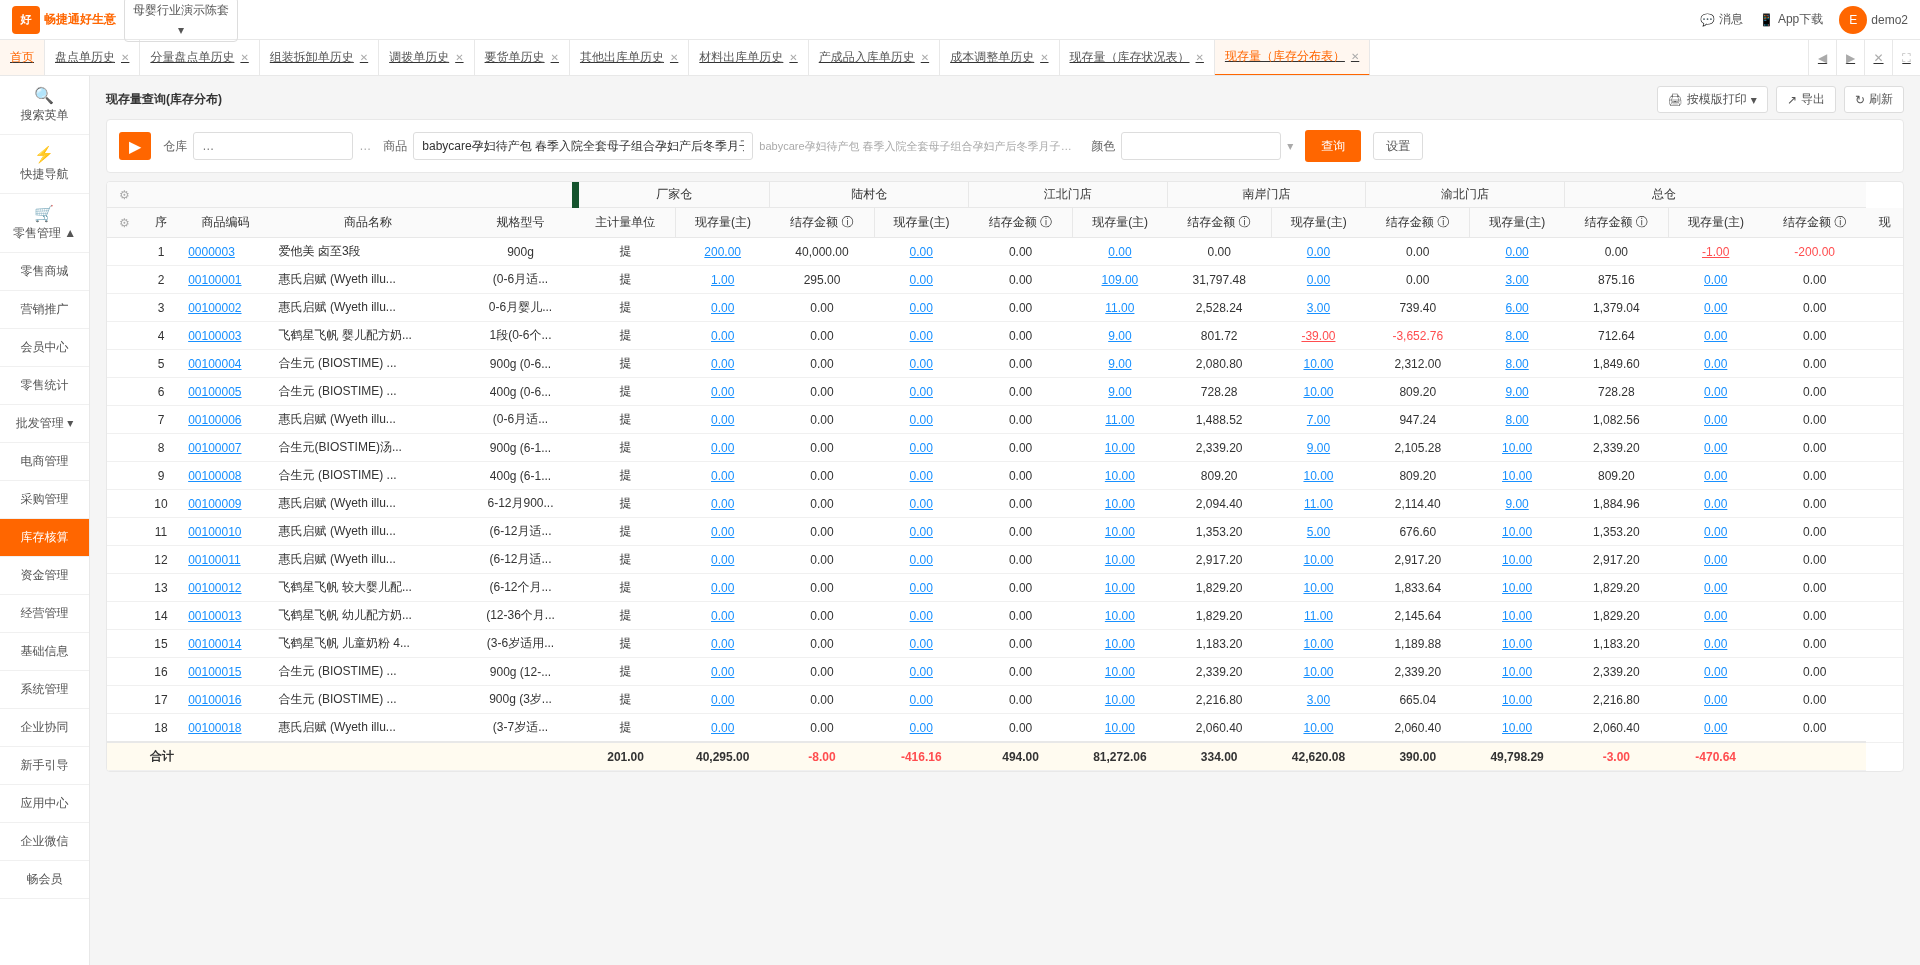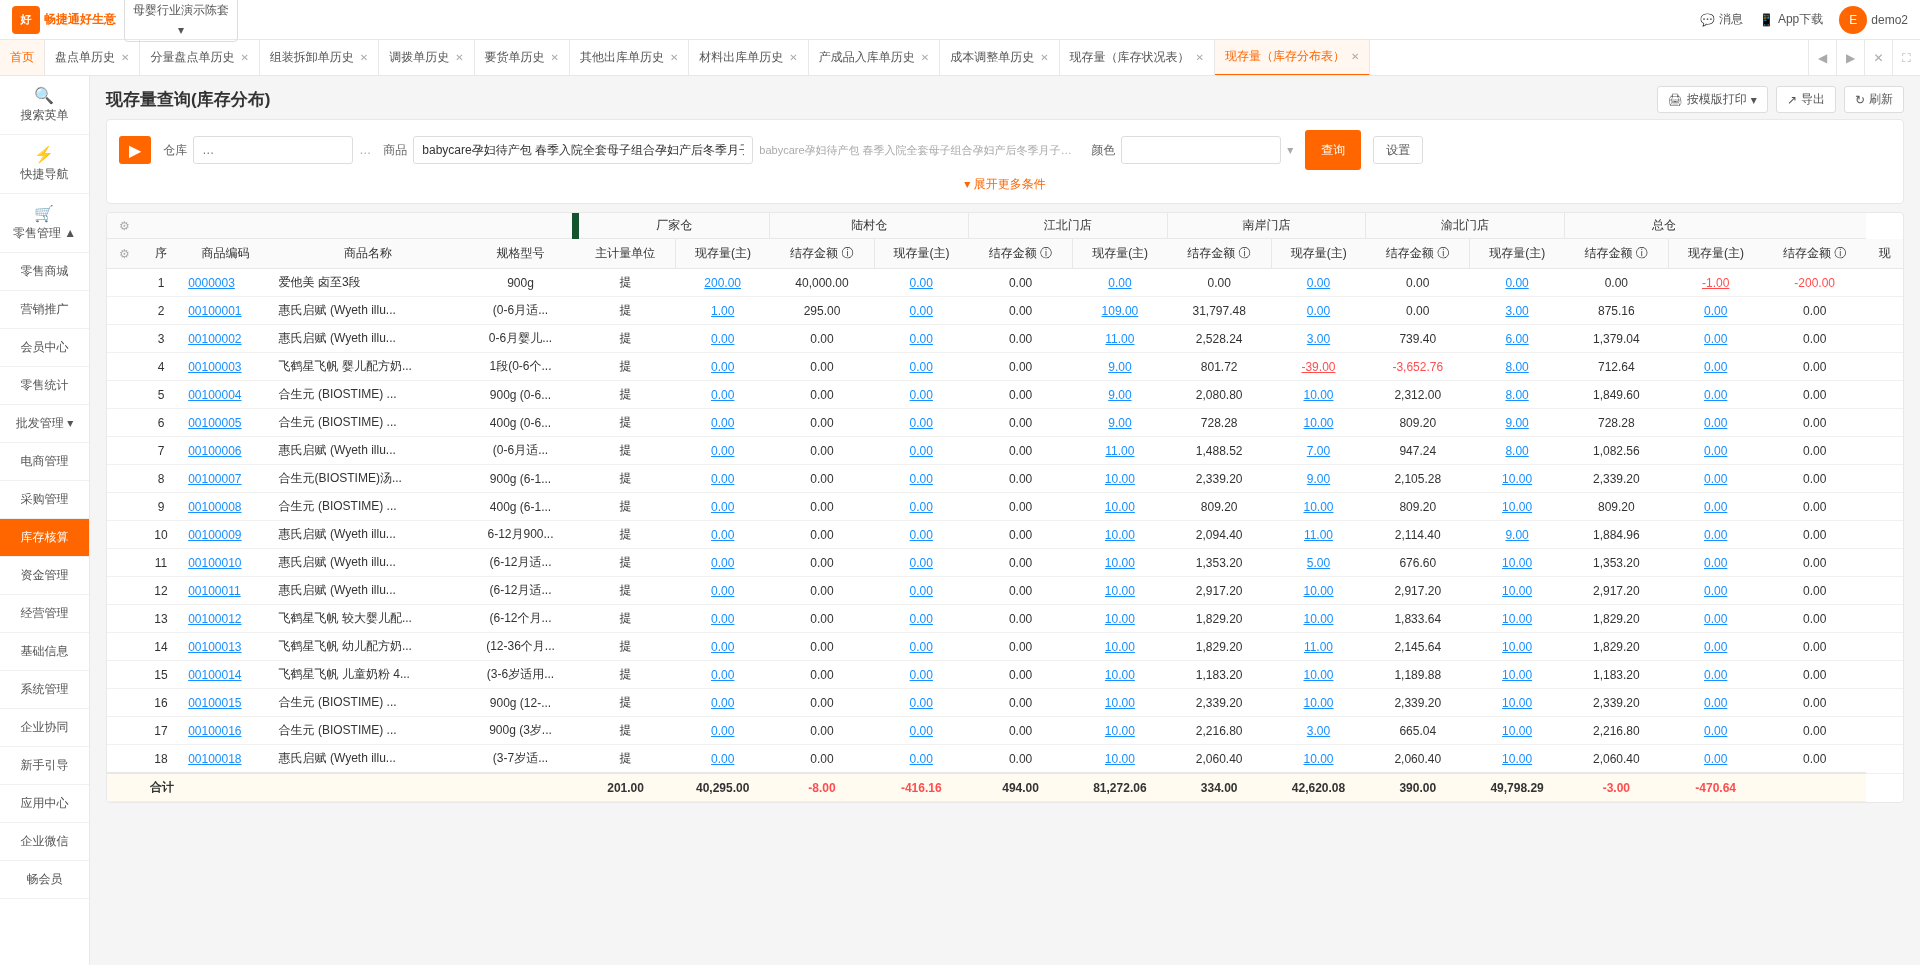--- a/index.html
+++ b/index.html
@@ -26,20 +26,21 @@
 
     
     .tabs-bar {
       position: fixed; top: 40px; left: 0; right: 0; z-index: 99;
       background: #fff;
       border-bottom: 1px solid #e8e8e8;
       display: flex;
       align-items: center;
       height: 36px;
       overflow: hidden;
+      text-decoration: underline;
     }
     .tabs-bar-inner { display: flex; align-items: center; flex: 1; overflow: hidden; }
     .tab-item {
       display: flex; align-items: center; gap: 4px;
       padding: 0 10px; height: 36px; cursor: pointer;
       white-space: nowrap; color: #555; border-right: 1px solid #e8e8e8;
       flex-shrink: 0;
     }
     .tab-item.active { background: #fff7f0; color: #ff6600; border-bottom: 2px solid #ff6600; }
     .tab-item .tab-close { color: #aaa; font-size: 10px; margin-left: 2px; }
@@ -61,21 +62,21 @@
     
     .main-content {
       position: fixed; top: 76px; left: 90px; right: 0; bottom: 0;
       overflow-y: auto; background: #f5f5f5;
     }
     .page-header {
       padding: 10px 16px 6px 16px;
       display: flex; align-items: center; justify-content: space-between;
       background: #f5f5f5;
     }
-    .page-title { font-size: 17px; font-weight: bold; color: #333; }
+    .page-title { font-size: 12px; font-weight: bold; color: #333; }
     .page-actions { display: flex; align-items: center; gap: 8px; }
     .btn-action {
       display: flex; align-items: center; gap: 4px;
       padding: 4px 10px; border: 1px solid #ddd; border-radius: 3px;
       background: #fff; cursor: pointer; color: #555;
     }
 
     
     .filter-bar {
       margin: 0 16px 8px 16px; background: #fff; border: 1px solid #e8e8e8;
@@ -85,21 +86,21 @@
     .filter-item { display: flex; align-items: center; gap: 6px; }
     .filter-label { color: #666; white-space: nowrap; }
     .filter-input {
       height: 28px; border: 1px solid #ddd; border-radius: 3px;
       padding: 0 8px; outline: none; color: #333; background: #fff;
     }
     .filter-input-wide { width: 320px; }
     .filter-input-medium { width: 160px; }
     .btn-orange {
       background: #ff6600; color: #fff; border: none; border-radius: 3px;
-      padding: 4px 16px; cursor: pointer; height: 40px;
+      padding: 4px 16px; cursor: pointer; height: 32px;
     }
     .btn-white {
       background: #fff; color: #555; border: 1px solid #ddd; border-radius: 3px;
       padding: 4px 12px; cursor: pointer; height: 28px;
     }
     .expand-row { margin-top: 6px; text-align: center; }
     .expand-btn { color: #ff6600; cursor: pointer; border: none; background: none; }
     .dots-btn { color: #aaa; cursor: pointer; }
 
     
@@ -314,26 +315,20 @@
         <input class="filter-input filter-input-wide" type="text" value="babycare孕妇待产包 春季入院全套母子组合孕妇产后冬季月子用品 22件套 …" style="width: 340px;">
         <span style="color:#aaa;font-size:11px;max-width:320px;overflow:hidden;white-space:nowrap;text-overflow:ellipsis;">babycare孕妇待产包 春季入院全套母子组合孕妇产后冬季月子用品 22件套 …</span>
       </div>
       <div class="filter-item">
         <span class="filter-label">颜色</span>
         <input class="filter-input filter-input-medium" type="text" style="">
         <span style="color:#aaa;">▾</span>
       </div>
       <button class="btn-orange">查询</button>
       <button class="btn-white">设置</button>
-    </div>
-    <div class="expand-row">
-      <button class="expand-btn">
-        <span>▾</span>
-        <span>展开更多条件</span>
-      </button>
     </div>
   </div>
 
   <div class="table-container">
     <table>
       <thead>
         <tr class="wh-header-row">
           <th colspan="1">
             <button class="gear-btn">⚙</button>
           </th>

